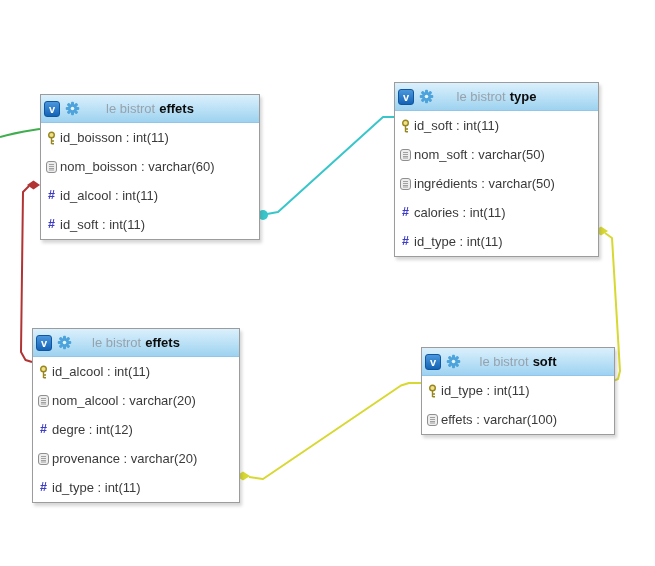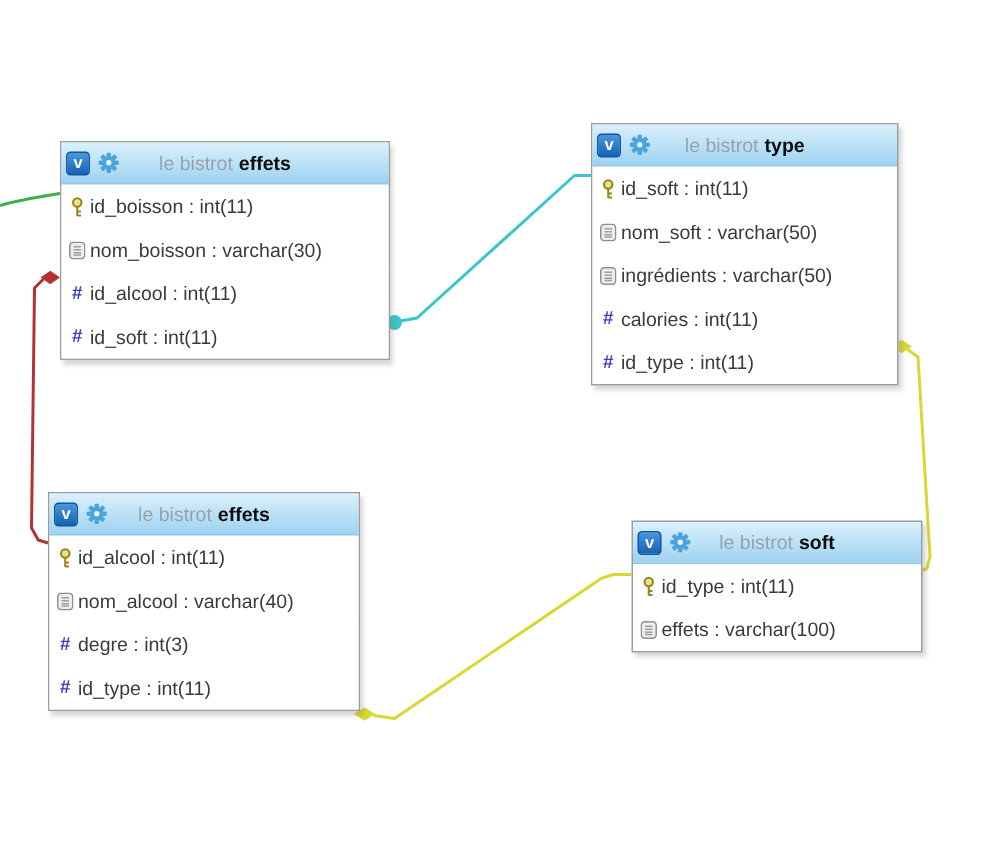--- a/index.html
+++ b/index.html
@@ -102,21 +102,21 @@
       </span>
       <span class="flabel">id_boisson : int(11)</span>
     </div>
     <div class="trow">
       <span class="ficon">
         <svg width="11" height="12" viewBox="0 0 11 12">
             <rect x="0.5" y="0.5" width="10" height="11" rx="2.5" fill="#ededed" stroke="#8f8f8f"></rect>
             <path d="M3 3.5 h5 M3 5.5 h5 M3 7.5 h5 M3 9 h5" stroke="#a0a0a0" stroke-width="1" fill="none"></path>
           </svg>
       </span>
-      <span class="flabel">nom_boisson : varchar(30)</span>
+      <span class="flabel">nom_boisson : varchar(60)</span>
     </div>
     <div class="trow">
       <span class="ficon">
           <span class="int-glyph">#</span>
         </span>
       <span class="flabel">id_alcool : int(11)</span>
     </div>
     <div class="trow">
       <span class="ficon">
           <span class="int-glyph">#</span>
@@ -217,27 +217,36 @@
       </span>
       <span class="flabel">id_alcool : int(11)</span>
     </div>
     <div class="trow">
       <span class="ficon">
         <svg width="11" height="12" viewBox="0 0 11 12">
             <rect x="0.5" y="0.5" width="10" height="11" rx="2.5" fill="#ededed" stroke="#8f8f8f"></rect>
             <path d="M3 3.5 h5 M3 5.5 h5 M3 7.5 h5 M3 9 h5" stroke="#a0a0a0" stroke-width="1" fill="none"></path>
           </svg>
       </span>
-      <span class="flabel">nom_alcool : varchar(40)</span>
-    </div>
-    <div class="trow">
-      <span class="ficon">
-          <span class="int-glyph">#</span>
-        </span>
-      <span class="flabel">degre : int(3)</span>
+      <span class="flabel">nom_alcool : varchar(20)</span>
+    </div>
+    <div class="trow">
+      <span class="ficon">
+          <span class="int-glyph">#</span>
+        </span>
+      <span class="flabel">degre : int(12)</span>
+    </div>
+    <div class="trow">
+      <span class="ficon">
+        <svg width="11" height="12" viewBox="0 0 11 12">
+            <rect x="0.5" y="0.5" width="10" height="11" rx="2.5" fill="#ededed" stroke="#8f8f8f"></rect>
+            <path d="M3 3.5 h5 M3 5.5 h5 M3 7.5 h5 M3 9 h5" stroke="#a0a0a0" stroke-width="1" fill="none"></path>
+          </svg>
+      </span>
+      <span class="flabel">provenance : varchar(20)</span>
     </div>
     <div class="trow">
       <span class="ficon">
           <span class="int-glyph">#</span>
         </span>
       <span class="flabel">id_type : int(11)</span>
     </div>
   </div>
 
   <div class="db-table" style="left:421px; top:347px; width:192px;">

